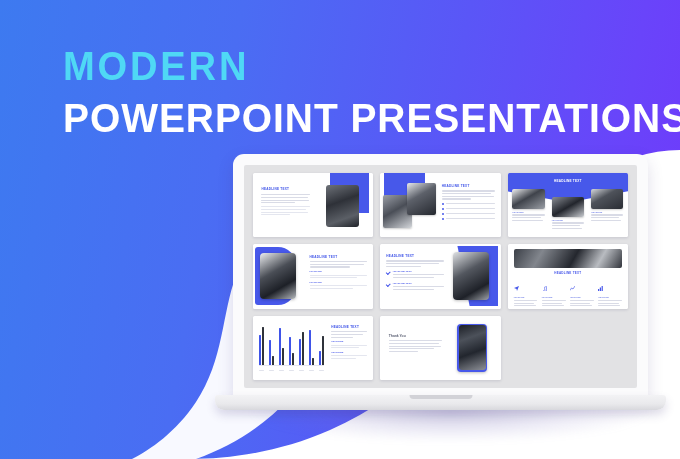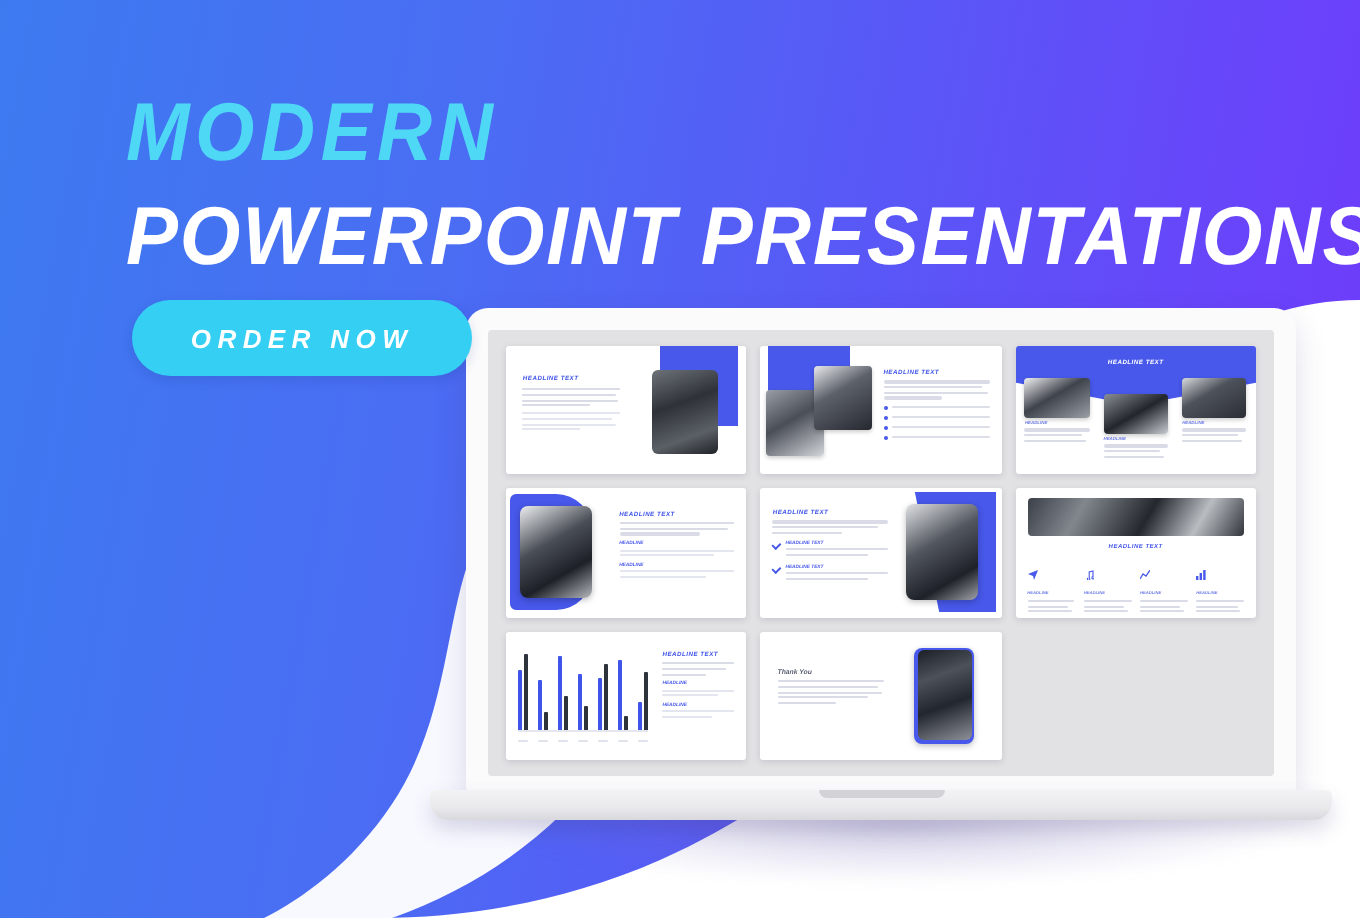--- a/index.html
+++ b/index.html
@@ -1,21 +1,21 @@
 <!DOCTYPE html>
 <html><head>
 <meta charset="utf-8">
 <style>
   html,body{margin:0;padding:0;}
   body{
     width:680px;height:459px;overflow:hidden;
     font-family:"Liberation Sans", sans-serif;
     background:#fff;
   }
-  .stage{position:relative;width:680px;height:459px;overflow:hidden;font-style:italic;}
+  .stage{position:relative;width:680px;height:459px;overflow:hidden;}
 
   
   .bg-gradient{
     position:absolute;inset:0;
     background:linear-gradient(100deg,#3d7af0 0%,#4a6df3 32%,#5a56f7 62%,#6944fa 85%,#7038fb 100%);
   }
   
   .wave{
     position:absolute;
     left:0;top:0;width:680px;height:459px;
@@ -257,23 +257,20 @@
   <svg class="wave" viewBox="0 0 680 459" preserveAspectRatio="none">
     <path d="M680,459 L680,150 C620,150 560,190 520,250 C470,325 420,390 330,430 C280,452 230,459 190,459 Z" fill="#ffffff"></path>
     <path d="M196,459 C250,440 292,404 316,362 C344,312 330,268 296,250 C268,235 246,252 236,276 C222,312 224,360 196,402 C176,432 150,450 132,459 Z" fill="#ffffff" opacity="0.96"></path>
   </svg>
 
   <div class="headline">
     <div class="h-modern">MODERN</div>
     <div class="h-main">POWERPOINT PRESENTATIONS</div>
   </div>
 
-  <div class="cta">
-    <span>ORDER NOW</span>
-  </div>
 
   <div class="laptop-shadow"></div>
 
   <div class="laptop">
     <div class="lid">
       <div class="screen">
 
 
         <div class="slide">
           <div class="s2-blue"></div>

